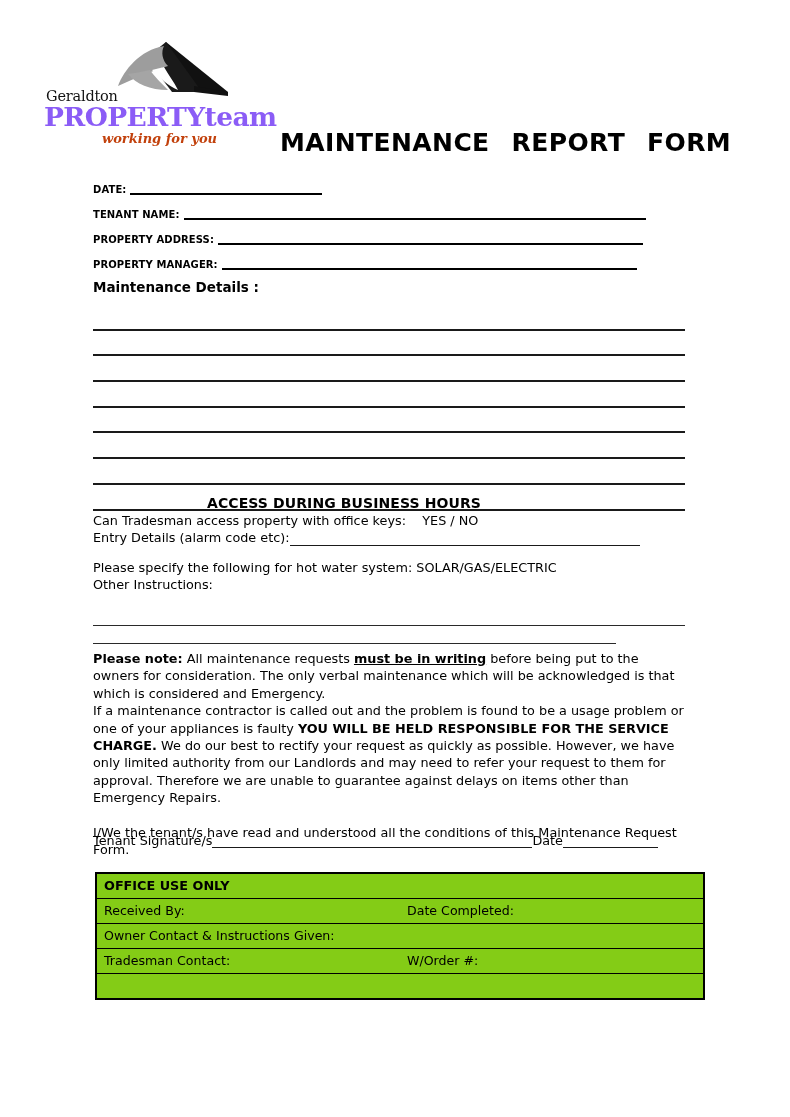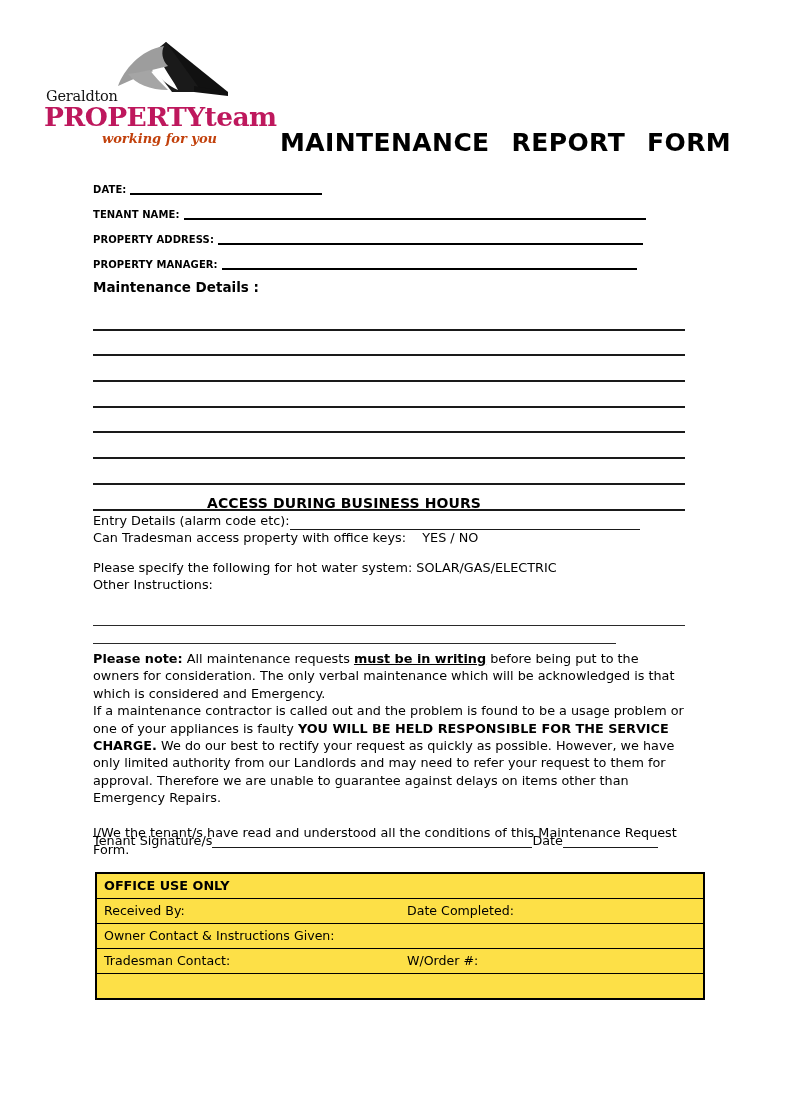--- a/index.html
+++ b/index.html
@@ -54,21 +54,21 @@
     letter-spacing: -0.2px;
     color: #111;
   }
   .logo-property {
     position: absolute;
     left: 0px;
     top: 63px;
     font-family: "DejaVu Serif", serif;
     font-size: 26.5px;
     letter-spacing: -0.6px;
-    color: #be185d;
+    color: #8b5cf6;
     white-space: nowrap;
   }
   .logo-property b {
     font-weight: bold;
   }
   .logo-property span.team {
     font-weight: bold;
   }
   .logo-tag {
     position: absolute;
@@ -230,21 +230,21 @@
   .sig-rule-date { width: 95px; }
 
   
   .office-table {
     position: absolute;
     left: 95px;
     top: 872px;
     width: 606px;
     border: 2px solid #000;
     border-collapse: collapse;
-    background: #fde047;
+    background: #84cc16;
   }
   .office-table table {
     width: 100%;
     border-collapse: collapse;
     table-layout: fixed;
   }
   .office-table td {
     border-bottom: 1.6px solid #000;
     padding: 3px 7px 4px 7px;
     font-size: 12.6px;
@@ -310,24 +310,24 @@
     <div class="detail-line"></div>
     <div class="detail-line"></div>
     <div class="detail-line"></div>
     <div class="detail-line"></div>
   </div>
 
   <div class="access-title">ACCESS DURING BUSINESS HOURS</div>
 
   <div class="access-body">
     <div class="access-line">
+      <span>Can Tradesman access property with office keys:</span>&nbsp;&nbsp;&nbsp;&nbsp;<span>YES / NO</span>
+    </div>
+    <div class="access-line">
       <span>Entry Details (alarm code etc):</span><span class="inline-rule rule-entry"></span>
-    </div>
-    <div class="access-line">
-      <span>Can Tradesman access property with office keys:</span>&nbsp;&nbsp;&nbsp;&nbsp;<span>YES / NO</span>
     </div>
     <div class="spacer-6"></div>
     <div class="spacer-6"></div>
     <div class="access-line">
       <span>Please specify the following for hot water system: SOLAR/GAS/ELECTRIC</span>
     </div>
     <div class="access-line">
       <span>Other Instructions:</span>
     </div>
   </div>

